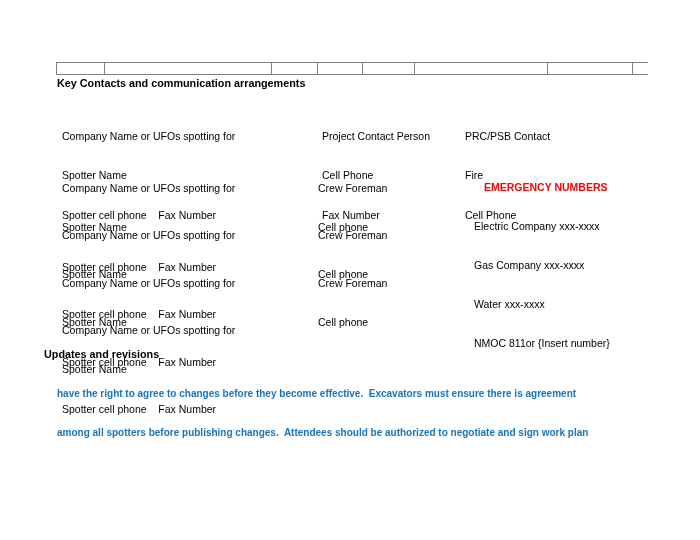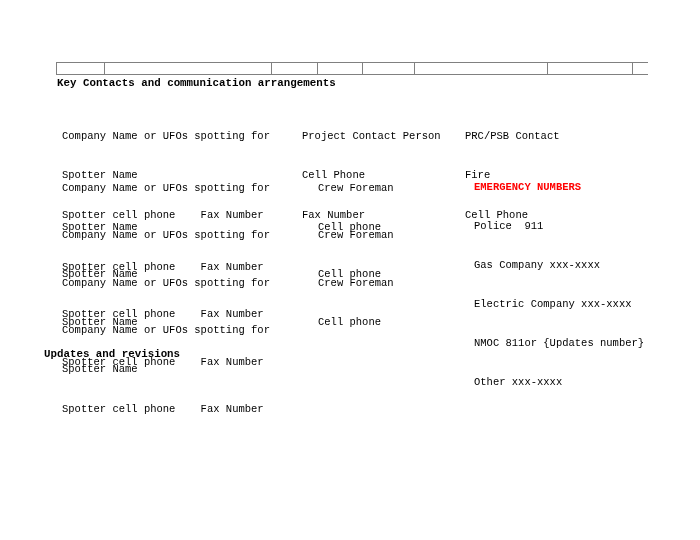--- a/index.html
+++ b/index.html
@@ -1,36 +1,36 @@
 <!DOCTYPE html>
 <html style="--note_blue: #1774BE; --emergency_red: #FF0000; --table_border: #808080;"><head>
 <meta charset="utf-8">
 <style>
   html,body{margin:0;padding:0;background:#ffffff;}
   .page{
     position:relative;width:648px;height:540px;background:#ffffff;
-    font-family:Liberation Mono, monospace;font-size:10.5px;color:#000;
+    font-family:Liberation Sans, sans-serif;font-size:10.5px;color:#000;
     overflow:hidden;
   }
   
   .header-table{position:absolute;left:56px;top:62px;height:13px;display:flex;}
   .header-table .cell{
     box-sizing:border-box;height:13px;
     border-top:1px solid var(--table_border,#808080);
     border-bottom:1px solid var(--table_border,#808080);
     border-right:1px solid var(--table_border,#808080);
   }
   .header-table .cell:first-child{border-left:1px solid var(--table_border,#808080);}
   .c1{width:49px}.c2{width:167px}.c3{width:46px}.c4{width:45px}
   .c5{width:52px}.c6{width:133px}.c7{width:85px}.c8{width:40px}
 
   .section-heading{position:absolute;font-weight:bold;font-size:10.8px;white-space:pre;}
   .grp{position:absolute;line-height:13.3px;white-space:pre;}
   .grp div{height:13.3px;}
-  .emergency-title{color:var(--emergency_red,#f00);font-weight:bold;}
+  .emergency-title{color:var(--emergency_red,#f00);font-weight:bold;margin-left:10px;}
   .em-list{position:absolute;line-height:13px;white-space:pre;}
   .em-list div{height:13px;}
 
   .note{
     position:absolute;left:57px;top:361px;
     color:var(--note_blue,#1774BE);font-weight:bold;font-size:10px;
     line-height:13px;white-space:pre;
   }
   .note div{height:13px;}
 </style>
@@ -71,21 +71,21 @@
     <div>Company Name or UFOs spotting for</div>
     <div>Spotter Name</div>
     <div>Spotter cell phone    Fax Number</div>
   </div>
   <div class="grp" style="left:62px;top:297px">
     <div>Company Name or UFOs spotting for</div>
     <div>Spotter Name</div>
     <div>Spotter cell phone    Fax Number</div>
   </div>
 
-  <div class="grp" style="left:302px;top:103px">
+  <div class="grp" style="left:322px;top:103px">
     <div>Project Contact Person</div>
     <div>Cell Phone</div>
     <div>Fax Number</div>
   </div>
   <div class="grp" style="left:318px;top:155px">
     <div>Crew Foreman</div>
     <div>Cell phone</div>
   </div>
   <div class="grp" style="left:318px;top:202px">
     <div>Crew Foreman</div>
@@ -97,29 +97,30 @@
   </div>
 
   <div class="grp" style="left:465px;top:103px">
     <div>PRC/PSB Contact</div>
     <div>Fire</div>
     <div>Cell Phone</div>
   </div>
 
   <div class="em-list" style="left:474px;top:155px">
     <div class="emergency-title">EMERGENCY NUMBERS</div>
-    <div>Police  911</div>
+    <div>Electric Company xxx-xxxx</div>
     <div>Gas Company xxx-xxxx</div>
-    <div>Electric Company xxx-xxxx</div>
-    <div>NMOC 811or {Updates number}</div>
-    <div>Other xxx-xxxx</div>
+    <div>Water xxx-xxxx</div>
+    <div>NMOC 811or {Insert number}</div>
   </div>
 
   <div class="section-heading" style="left:44px;top:348px">Updates and revisions</div>
 
   <div class="note">
+    <div>have the right to agree to changes before they become effective.  Excavators must ensure there is agreement</div>
+    <div>among all spotters before publishing changes.  Attendees should be authorized to negotiate and sign work plan</div>
     
     
     
     
   </div>
 
 </div>
 
 </body></html>

